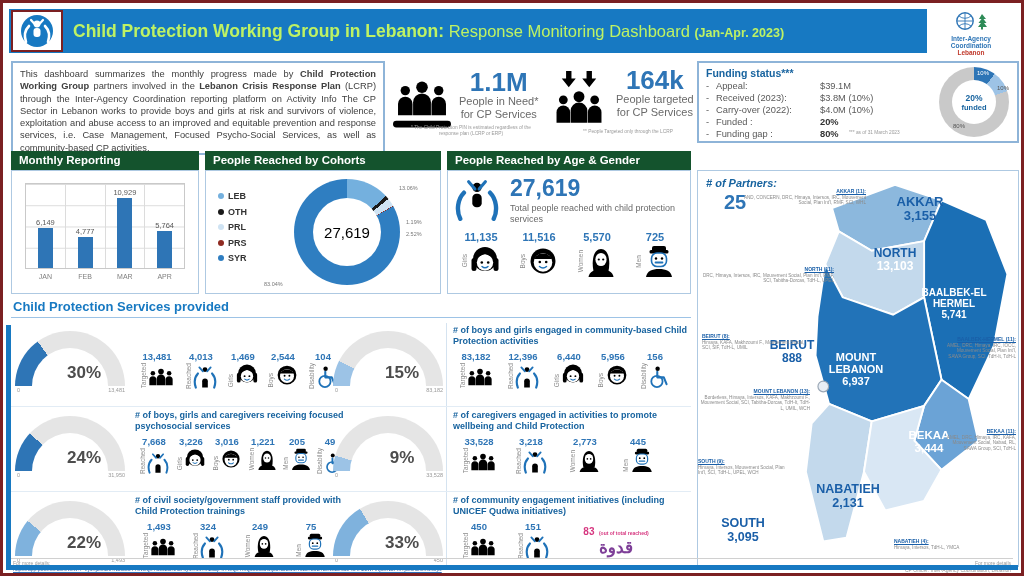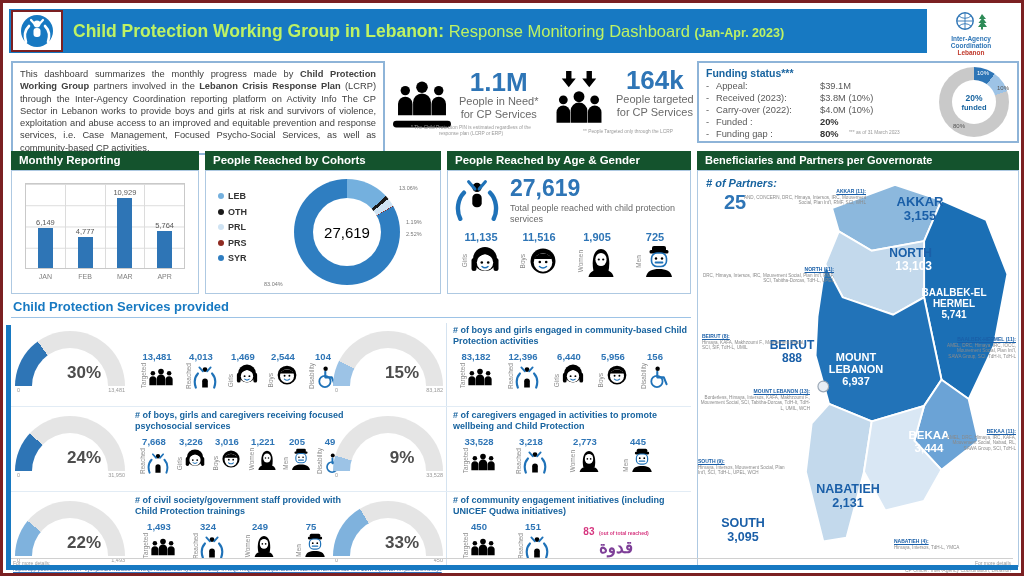--- a/index.html
+++ b/index.html
@@ -249,21 +249,20 @@
       </div>
       <span class="dlab" style="left:38px;top:3px;color:#fff;">10%</span>
       <span class="dlab" style="left:58px;top:18px;">10%</span>
       <span class="dlab" style="left:14px;top:56px;">80%</span>
     </div>
   </div>
 
   <div class="secbar" style="left:8px;width:188px;">Monthly Reporting</div>
   <div class="secbar" style="left:202px;width:236px;">People Reached by Cohorts</div>
   <div class="secbar" style="left:444px;width:244px;">People Reached by Age &amp; Gender</div>
-  <div class="secbar" style="left:694px;width:322px;font-size:11px;">Beneficiaries and Partners per Governorate</div>
 
   <div class="panel" style="left:8px;width:188px;">
     <div class="plot">
         <div class="bcol">
           <div class="bval">6,149</div>
           <div class="bbar" style="height: 47.1%; background: rgb(46, 117, 182);"></div>
           <div class="bcat">JAN</div>
         </div>
         <div class="bcol">
           <div class="bval">4,777</div>
@@ -336,21 +335,21 @@
       <div class="ag-group">
         <div class="ag-val">11,516</div>
         <div class="ag-row">
             <span class="vlab">Boys</span>
             <svg class="ic" width="32" height="32">
               <use href="#sym-boy"></use>
             </svg>
           </div>
       </div>
       <div class="ag-group">
-        <div class="ag-val">1,905</div>
+        <div class="ag-val">5,570</div>
         <div class="ag-row">
             <span class="vlab">Women</span>
             <svg class="ic" width="32" height="32">
               <use href="#sym-woman"></use>
             </svg>
           </div>
       </div>
       <div class="ag-group">
         <div class="ag-val">725</div>
         <div class="ag-row">
@@ -375,21 +374,21 @@
       <polygon points="168,205 196,225 206,268 168,298 140,268 150,232" stroke="#fff" stroke-width="2" fill="#6ba3d6"></polygon>
       <polygon points="52,230 96,248 88,300 70,368 46,372 28,300 34,250" stroke="#fff" stroke-width="2" fill="#c3d9ec"></polygon>
       <polygon points="96,248 150,232 140,268 168,298 150,330 110,340 88,300" stroke="#fff" stroke-width="2" fill="#d9e7f4"></polygon>
       <circle cx="46" cy="212" r="5.5" stroke="#9aa7b5" stroke-width="1.2" fill="#e8eef5"></circle>
     </svg>
 
     <div class="mlabel mblue" style="left:180px;top:24px;width:84px;font-size:13px;">
       <div>AKKAR</div>
         <div>3,155</div>
     </div>
-    <div class="mlabel mblue" style="left:160px;top:76px;width:74px;font-size:12px;text-align:right;">
+    <div class="mlabel mblue" style="left:160px;top:76px;width:74px;font-size:12px;">
       <div>NORTH</div>
         <div style="color:#fff;">13,103</div>
     </div>
     <div class="mlabel mwhite" style="left:206px;top:116px;width:100px;font-size:10px;">
       <div style="width:74px;margin:0 auto;">BAALBEK-EL HERMEL</div>
         <div>5,741</div>
     </div>
     <div class="mlabel mblue" style="left:62px;top:168px;width:64px;font-size:12px;">
       <div>BEIRUT</div>
         <div>888</div>

